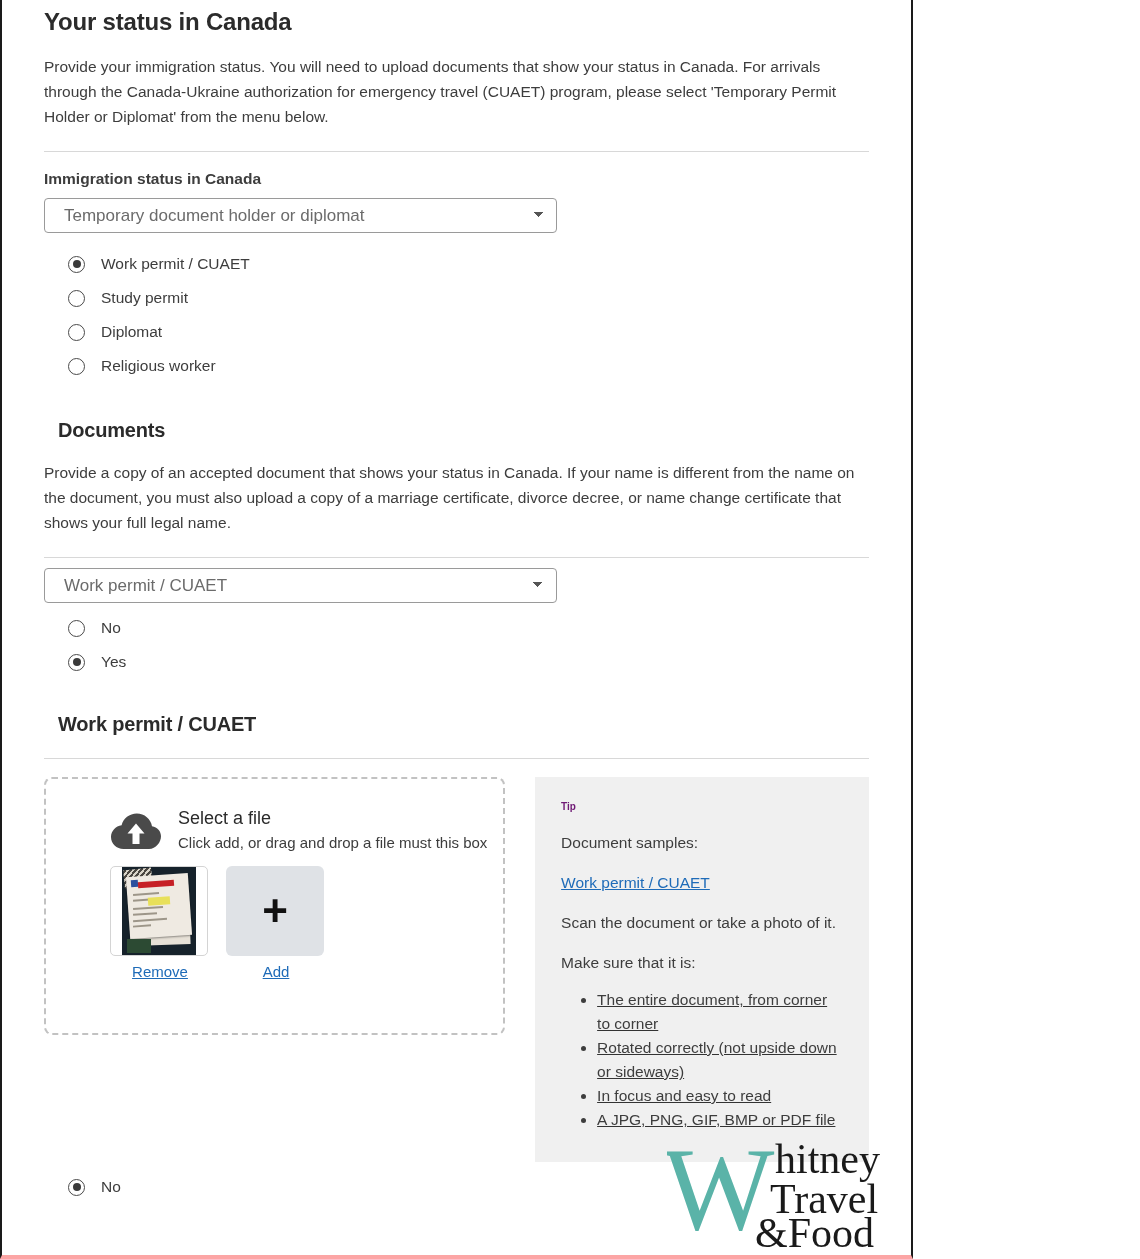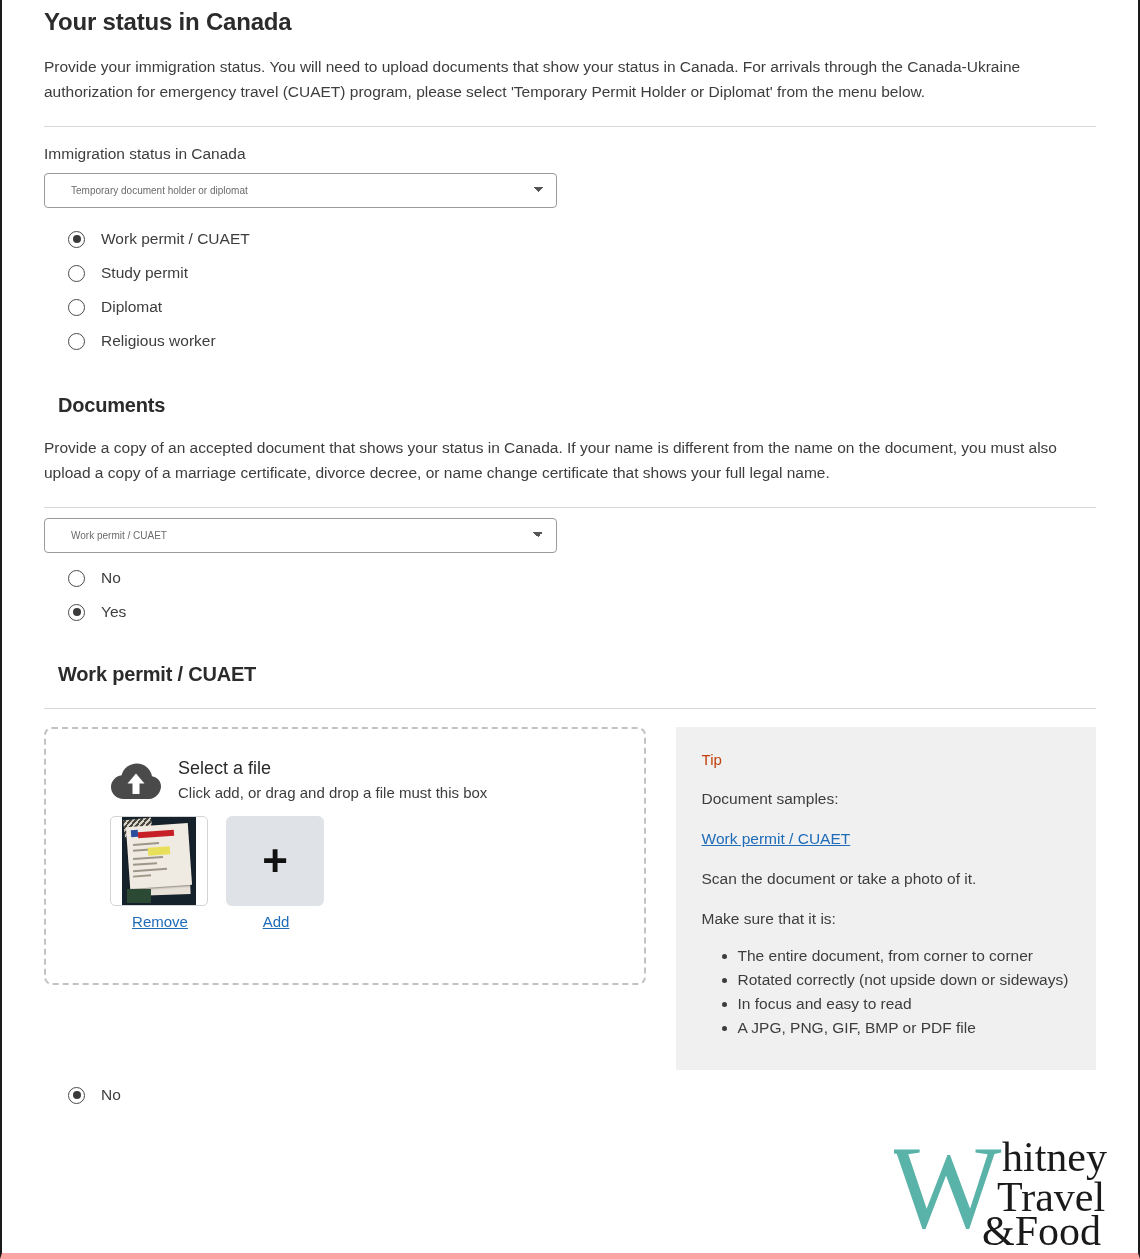--- a/index.html
+++ b/index.html
@@ -7,27 +7,27 @@
     padding: 0;
     background: #ffffff;
   }
   body {
     font-family: "Liberation Sans", sans-serif;
     color: #333333;
     -webkit-font-smoothing: antialiased;
   }
   .page {
     position: relative;
-    width: 1140px;
+    width: 913px;
     height: 1259px;
     box-sizing: border-box;
     background: #ffffff;
     border-left: 2px solid #1a1a1a;
     border-right: 2px solid #1a1a1a;
-    border-bottom: 6px solid #fca5a5;
+    border-bottom: 4px solid #fca5a5;
     overflow: hidden;
   }
   .inner {
     padding: 0 42px;
   }
   h1.section-title {
     font-size: 24px;
     font-weight: bold;
     color: #2b2b2b;
     margin: 0;
@@ -50,29 +50,30 @@
   }
   hr.rule {
     border: none;
     border-top: 1px solid #d8d8d8;
     margin: 22px 0 0 0;
   }
   .field-label {
     font-size: 15.5px;
     color: #3d3d3d;
     margin-top: 18px;
+    font-weight: bold;
   }
   select.dropdown {
     display: block;
     margin-top: 10px;
     width: 513px;
     height: 35px;
     box-sizing: border-box;
-    padding: 0 26px;
-    font-size: 10px;
+    padding: 0 19px;
+    font-size: 17px;
     font-family: "Liberation Sans", sans-serif;
     color: #6b6b6b;
     background: #ffffff;
     border: 1px solid #9a9a9a;
     border-radius: 4px;
     -webkit-appearance: none;
     -moz-appearance: none;
     appearance: none;
     background-image:
       linear-gradient(45deg, transparent 50%, #555 50%),
@@ -282,39 +283,40 @@
     cursor: pointer;
   }
   .tip-box {
     width: 422px;
     box-sizing: border-box;
     background: #f0f0f0;
     margin-left: 30px;
     padding: 24px 26px 30px 26px;
   }
   .tip-title {
-    font-size: 15px;
-    font-weight: normal;
-    color: #c2410c;
+    font-size: 10px;
+    font-weight: bold;
+    color: #701a75;
   }
   .tip-p {
     font-size: 15.5px;
     color: #3d3d3d;
     margin-top: 22px;
   }
   a.tip-link {
     display: inline-block;
     font-size: 15.5px;
     color: #1e6bb8;
     text-decoration: underline;
     margin-top: 22px;
   }
   ul.tip-list {
     margin: 16px 0 0 0;
     padding-left: 36px;
+    text-decoration: underline;
   }
   ul.tip-list li {
     font-size: 15.5px;
     color: #3d3d3d;
     line-height: 24px;
     margin-bottom: 0px;
   }
   .watermark {
     position: absolute;
     right: 12px;

